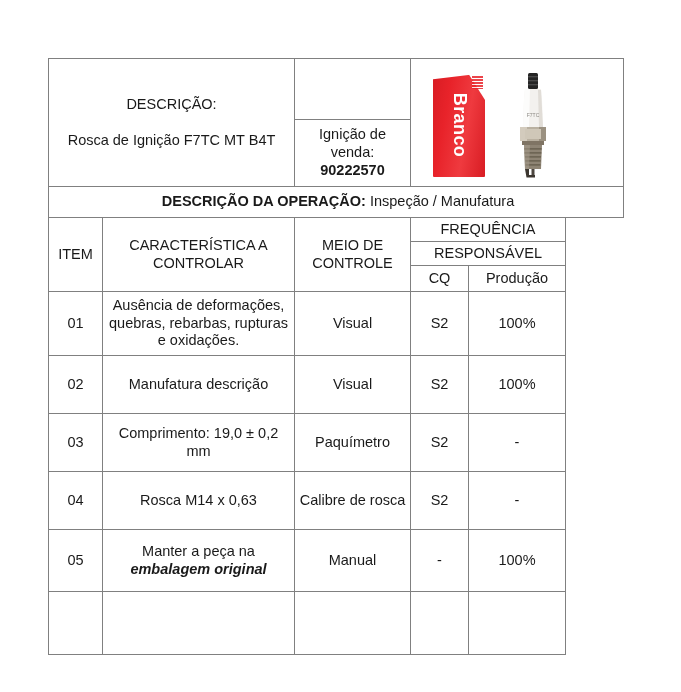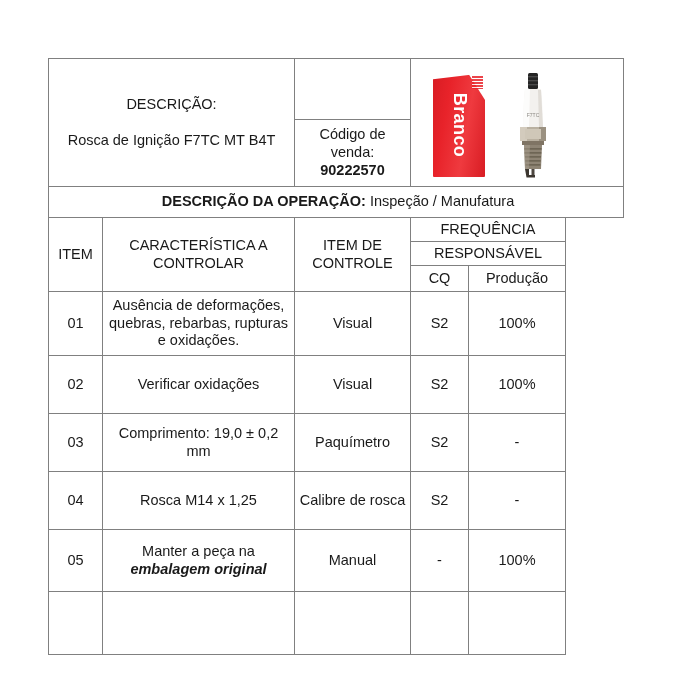--- a/index.html
+++ b/index.html
@@ -205,36 +205,36 @@
 
               <rect x="20.5" y="100" width="3" height="8" fill="#4d4640"></rect>
               <path d="M14 100 L18 100 L18 106 L24 106 L24 108.5 L15.5 108.5 Z" fill="#3c3630"></path>
             </svg>
 
           </div>
         </td>
       </tr>
       <tr>
         <td class="codigo-cell" style="height:62px">
-          <div>Código de venda:</div>
+          <div>Ignição de venda:</div>
           <div class="codigo-number">90222570</div>
         </td>
       </tr>
 
       <tr>
         <td colspan="6" class="op-cell" style="height:26px">
           <span class="op-label">DESCRIÇÃO DA OPERAÇÃO:</span>
           <span class="op-value">Inspeção / Manufatura</span>
         </td>
       </tr>
 
       <tr>
         <td rowspan="3" class="colhead-small">ITEM</td>
         <td rowspan="3" class="colhead">CARACTERÍSTICA A CONTROLAR</td>
-        <td rowspan="3" class="colhead">ITEM DE CONTROLE</td>
+        <td rowspan="3" class="colhead">MEIO DE CONTROLE</td>
         <td colspan="2" class="colhead" style="height:19px">FREQUÊNCIA</td>
         <td rowspan="3" style="border:none;padding:0;width:0"></td>
       </tr>
       <tr>
         <td colspan="2" class="colhead" style="height:19px">RESPONSÁVEL</td>
       </tr>
       <tr>
         <td class="subhead" style="height:21px">CQ</td>
         <td class="subhead">Produção</td>
       </tr>
@@ -243,39 +243,39 @@
         <td style="height:59px">01</td>
         <td class="char-cell">Ausência de deformações, quebras, rebarbas, rupturas e oxidações.</td>
         <td>Visual</td>
         <td>S2</td>
         <td>100%</td>
         <td style="border:none;padding:0;width:0"></td>
       </tr>
 
       <tr>
         <td style="height:53px">02</td>
-        <td class="char-cell">Verificar oxidações</td>
+        <td class="char-cell">Manufatura descrição</td>
         <td>Visual</td>
         <td>S2</td>
         <td>100%</td>
         <td style="border:none;padding:0;width:0"></td>
       </tr>
 
       <tr>
         <td style="height:53px">03</td>
         <td class="char-cell">Comprimento: 19,0 ± 0,2 mm</td>
         <td>Paquímetro</td>
         <td>S2</td>
         <td>-</td>
         <td style="border:none;padding:0;width:0"></td>
       </tr>
 
       <tr>
         <td style="height:53px">04</td>
-        <td class="char-cell">Rosca M14 x 1,25</td>
+        <td class="char-cell">Rosca M14 x 0,63</td>
         <td>Calibre de rosca</td>
         <td>S2</td>
         <td>-</td>
         <td style="border:none;padding:0;width:0"></td>
       </tr>
 
       <tr>
         <td style="height:57px">05</td>
         <td class="char-cell"><span>Manter a peça na </span><b>embalagem original</b></td>
         <td>Manual</td>

